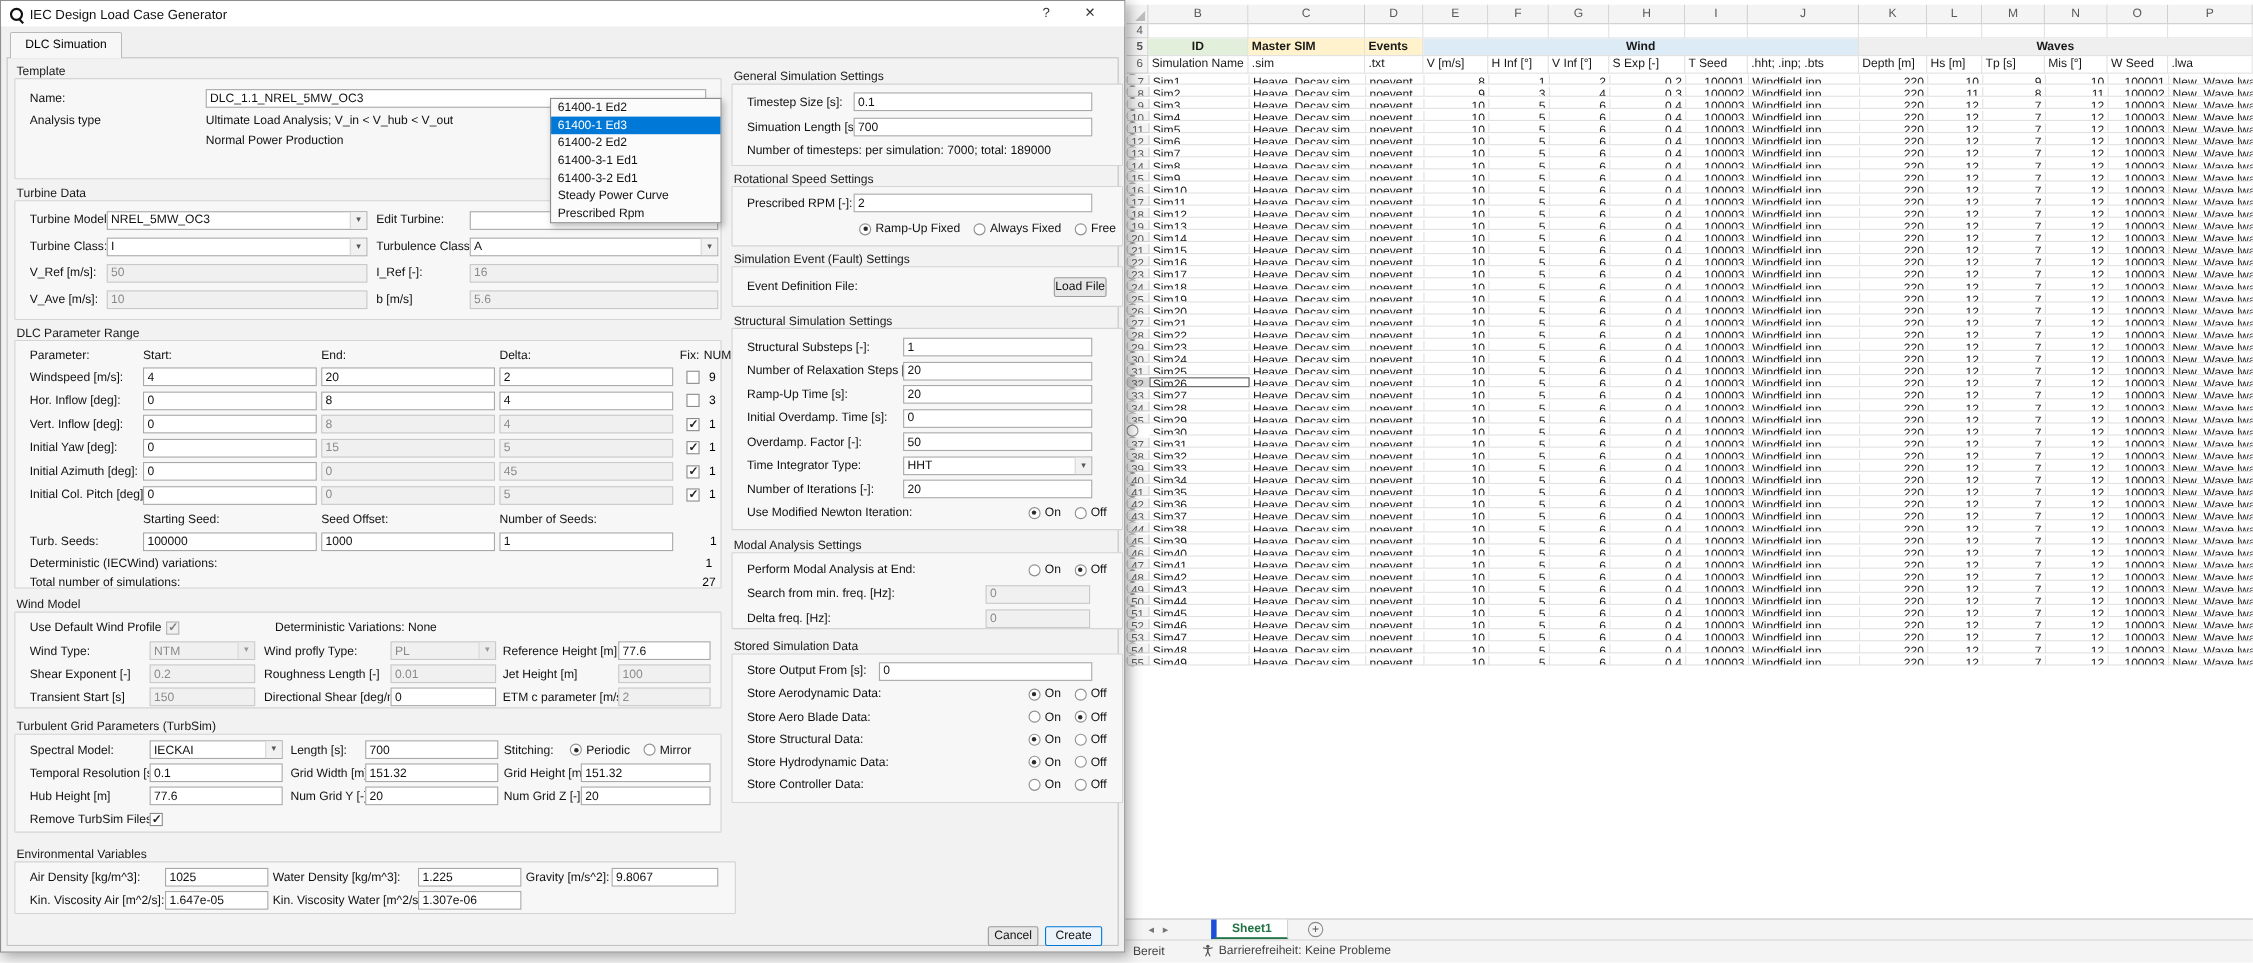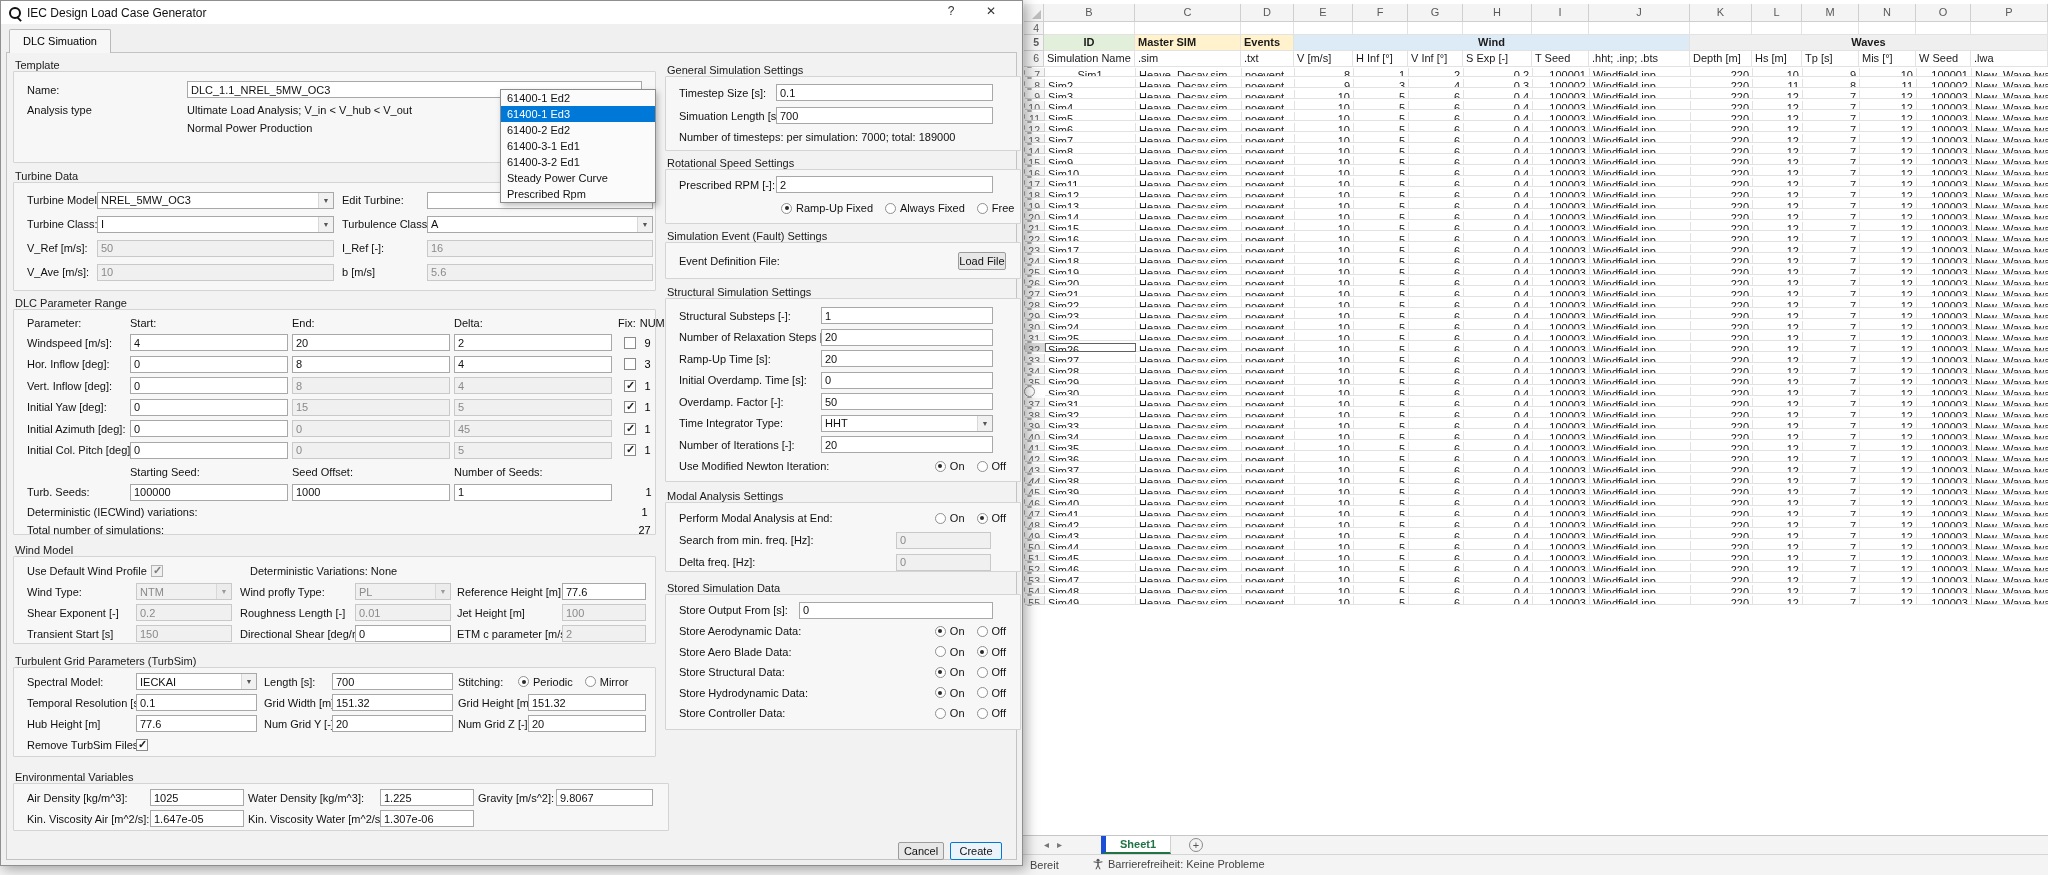--- a/index.html
+++ b/index.html
@@ -179,21 +179,21 @@
         <div class="scell " style="width: 101px;">.hht; .inp; .bts</div>
         <div class="scell " style="width: 62px;">Depth [m]</div>
         <div class="scell " style="width: 50px;">Hs [m]</div>
         <div class="scell " style="width: 57px;">Tp [s]</div>
         <div class="scell " style="width: 57px;">Mis [°]</div>
         <div class="scell " style="width: 55px;">W Seed</div>
         <div class="scell " style="width: 77px;">.lwa</div>
       </div>
       <div class="srow rd">
         <div class="scell hdr rnum" style="width: 20px;">7</div>
-        <div class="scell " style="width: 91px; text-align: center;">Sim1</div>
+        <div class="scell " style="width: 91px;">Sim1</div>
         <div class="scell " style="width: 106px;">Heave_Decay.sim</div>
         <div class="scell " style="width: 53px;">noevent</div>
         <div class="scell num" style="width: 59px;">8</div>
         <div class="scell num" style="width: 55px;">1</div>
         <div class="scell num" style="width: 55px;">2</div>
         <div class="scell num" style="width: 69px;">0.2</div>
         <div class="scell num" style="width: 57px;">100001</div>
         <div class="scell " style="width: 101px;">Windfield.inp</div>
         <div class="scell num" style="width: 62px;">220</div>
         <div class="scell num" style="width: 50px;">10</div>

